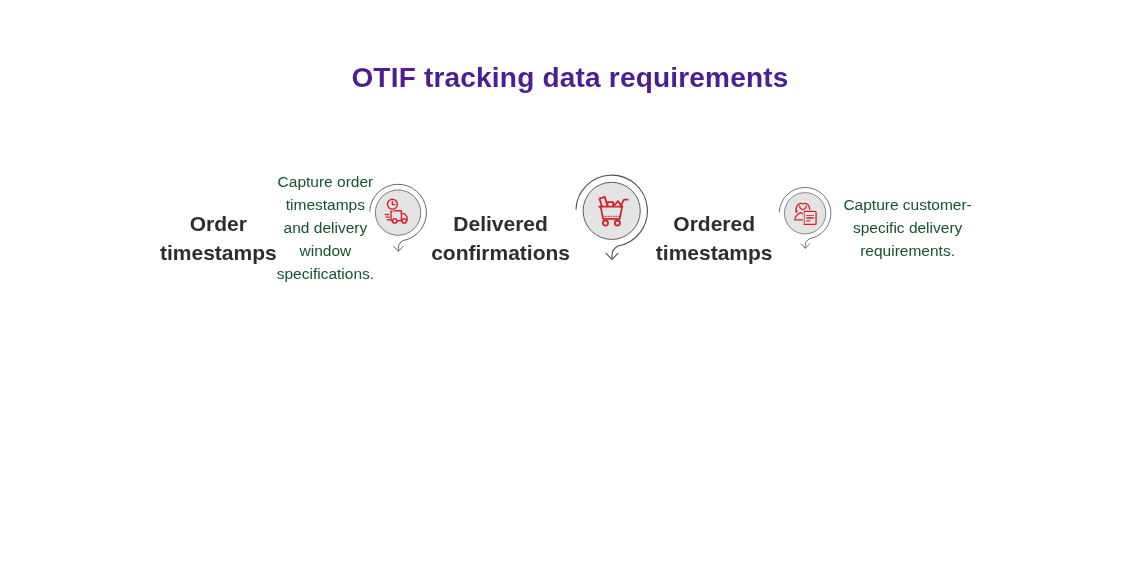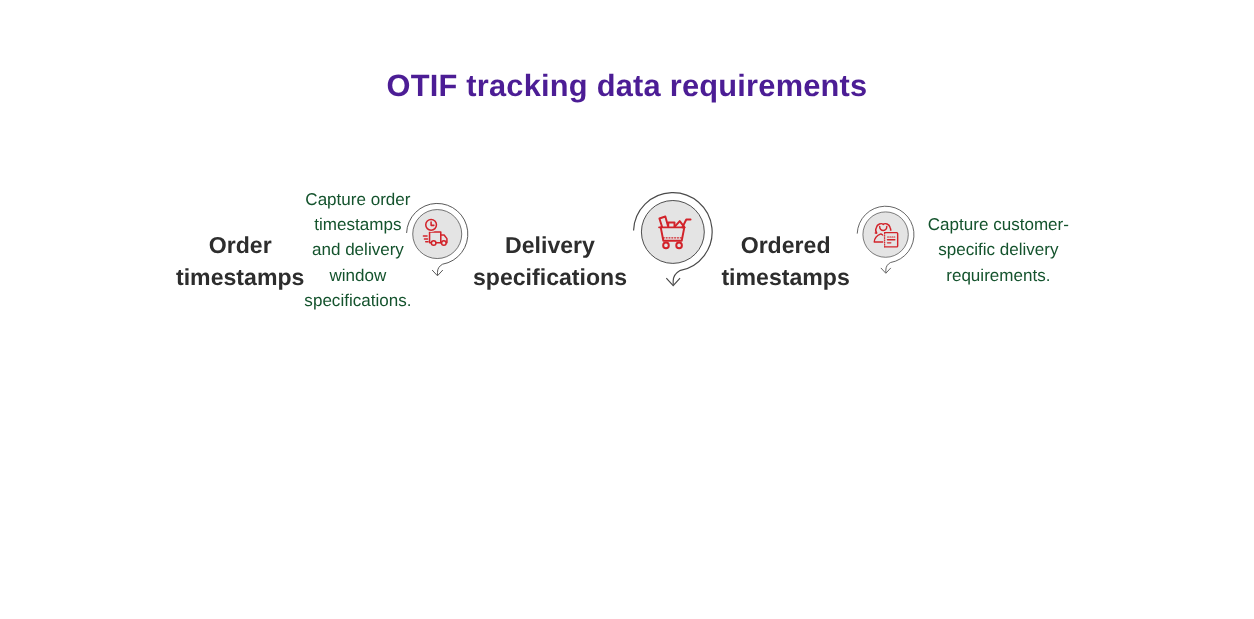--- a/index.html
+++ b/index.html
@@ -72,21 +72,21 @@
           <rect x="17" y="28" width="22" height="21"></rect>
           <path d="M39 34 H45.5 L51 41 V49 H39"></path>
           <path d="M5 36 H12 M7 41.5 H13 M9.5 47 H14"></path>
           <circle cx="20" cy="14" r="10.5" stroke="#e4e4e4" stroke-width="7"></circle>
           <circle cx="20" cy="14" r="10.5"></circle>
           <path d="M20 8.5 V15 H25.5"></path>
           <circle cx="25" cy="49.5" r="4.5" fill="#e4e4e4"></circle>
           <circle cx="45" cy="49.5" r="4.5" fill="#e4e4e4"></circle>
         </g>
       </svg>
-      <h2>Delivery specifications</h2>
+      <h2>Delivered confirmations</h2>
     </section>
 
     <section class="col">
       <svg class="badge-svg" width="140" height="155" viewBox="0 0 140 155">
         <use href="#loop-shape"></use>
         <g transform="translate(38,31)" fill="none" stroke="#d2232a" stroke-width="3" stroke-linecap="round" stroke-linejoin="round">
           <path d="M15.5 24 L11.5 11.5 L20.5 8.5 L24.5 22.5"></path>
           <path d="M25 24 V17.5 H34.5 V24"></path>
           <path d="M35 24 L42.5 15.5 L49 24"></path>
           <path d="M46.5 25 L52.5 13 H59"></path>

